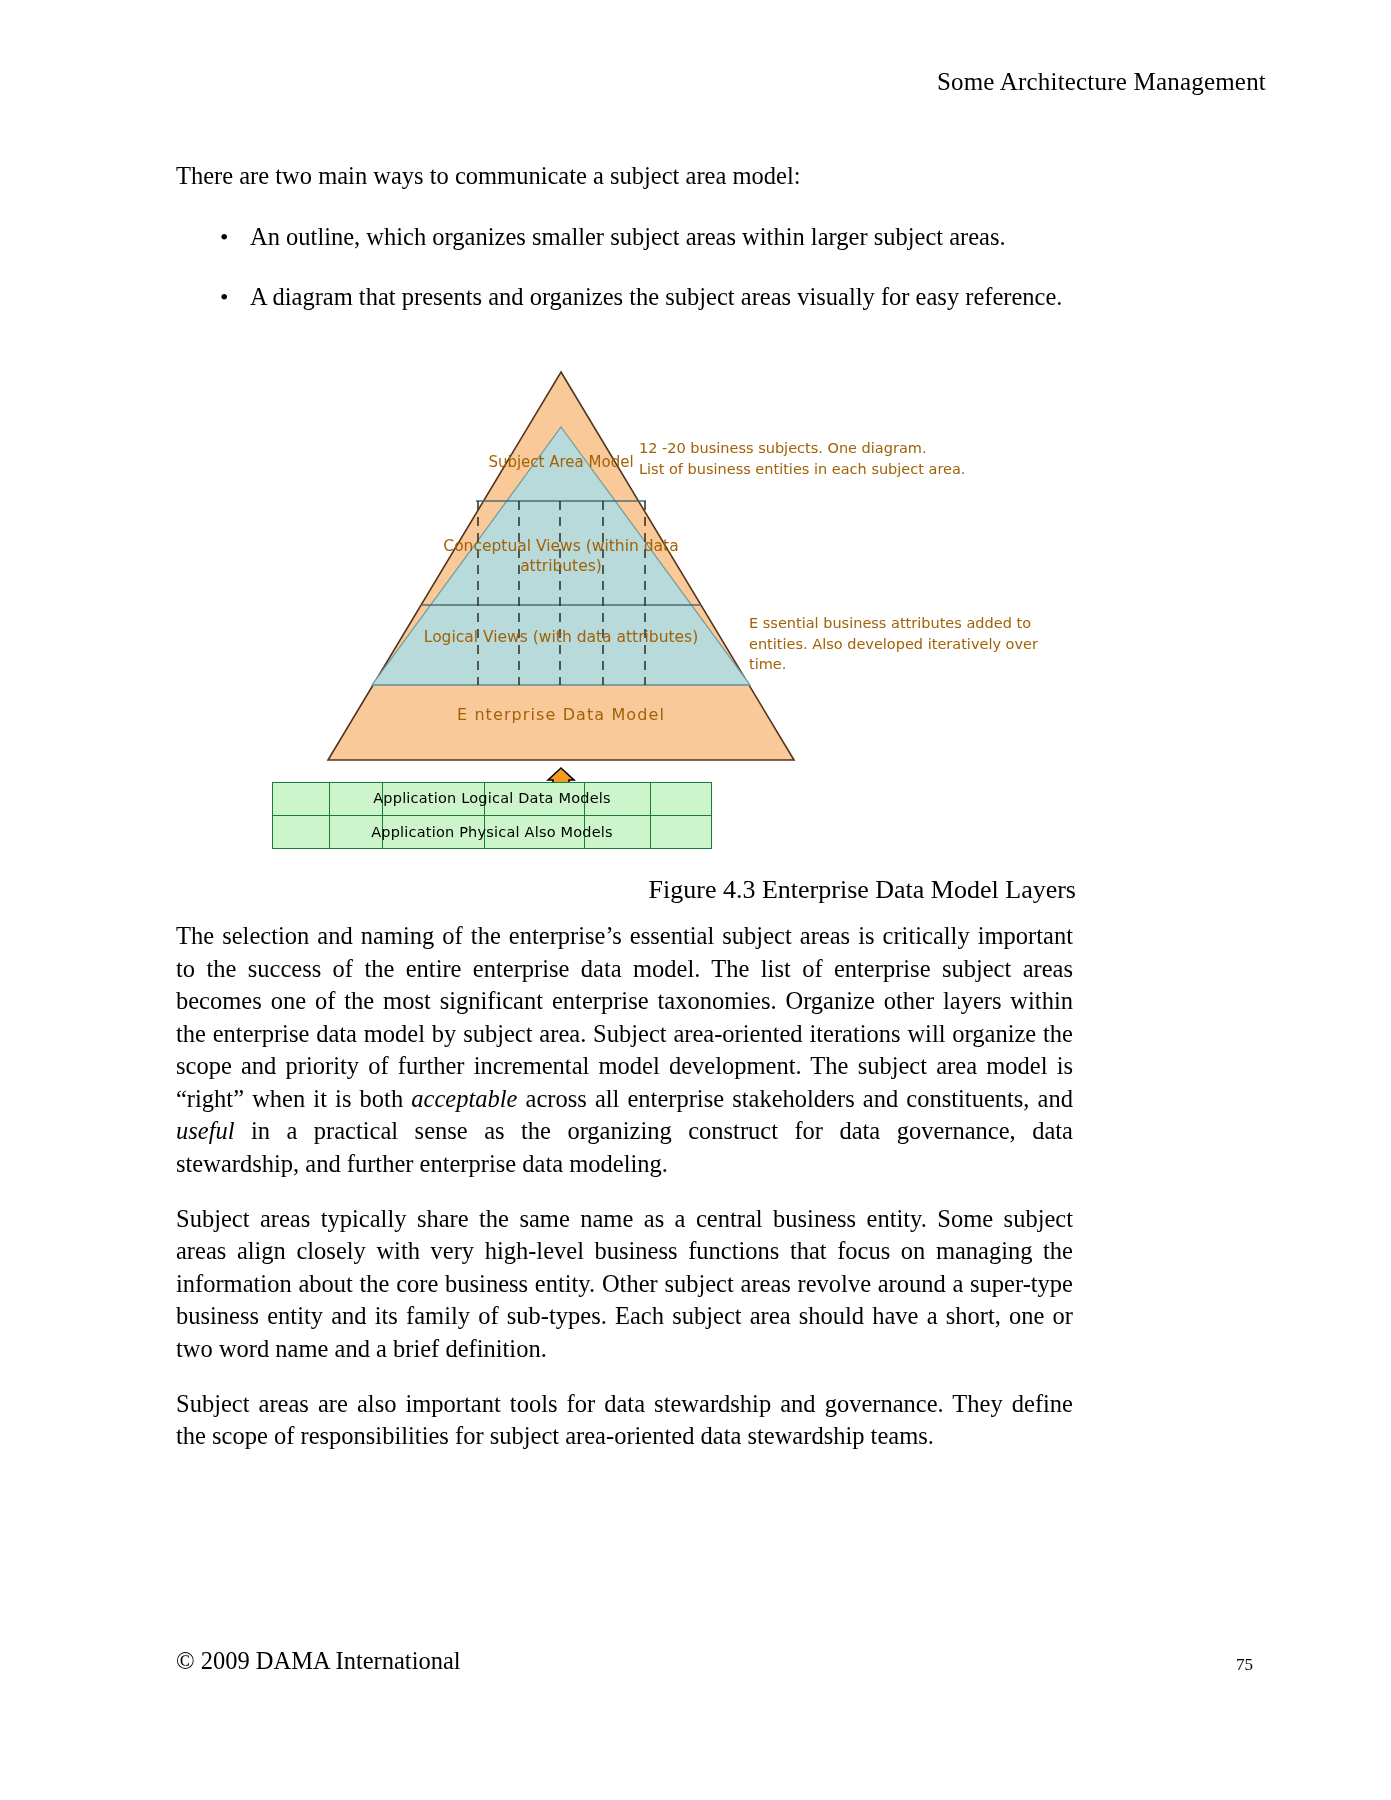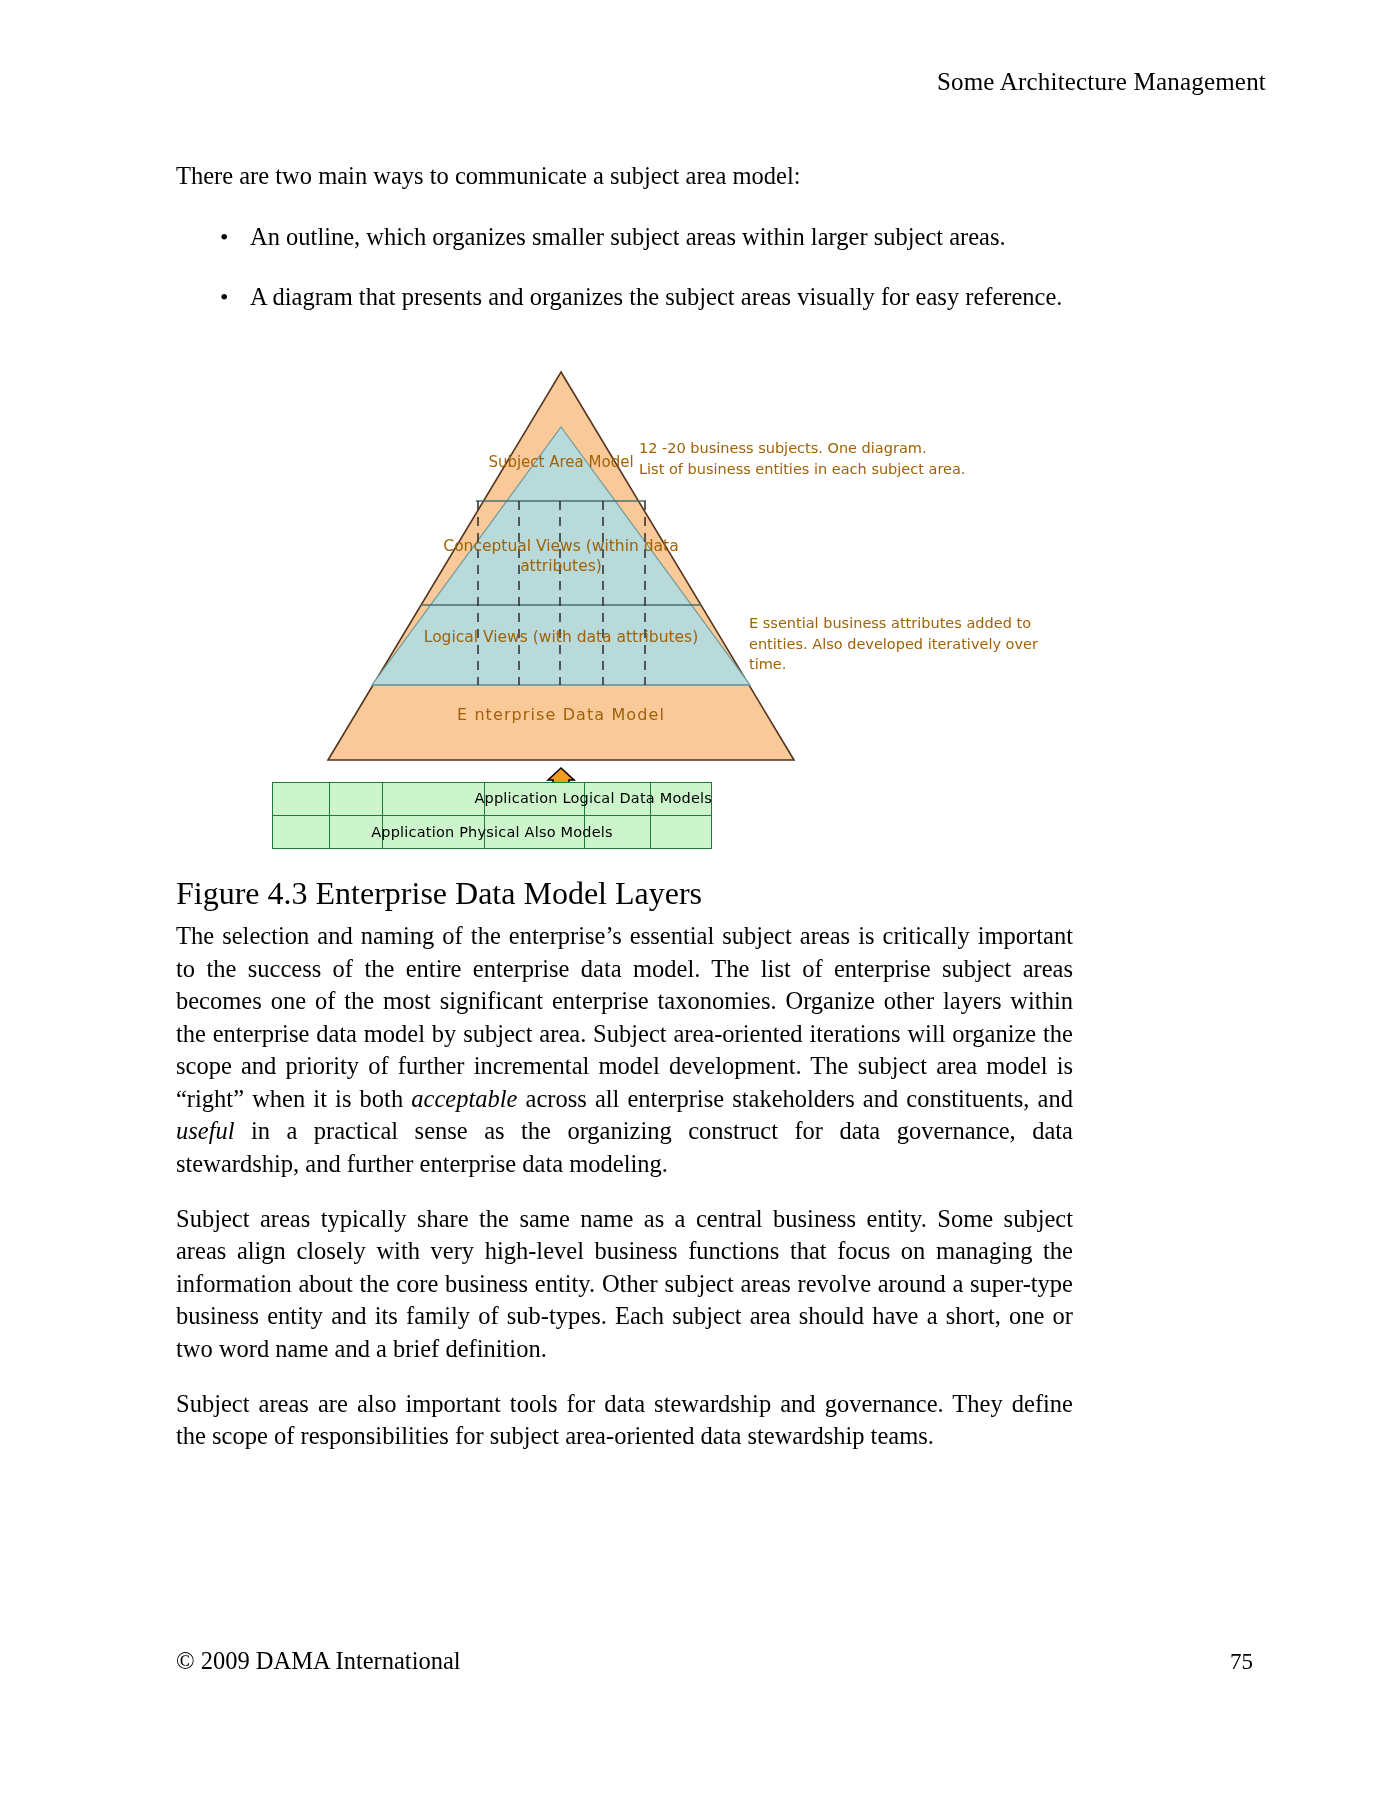--- a/index.html
+++ b/index.html
@@ -62,22 +62,22 @@
     position:absolute;
     left:176px; top:360px;
     width:1040px; height:540px;
   }
   .fig-svg { position:absolute; left:0; top:0; }
 
   .fig-caption {
     position:absolute;
     left:176px; top:875px;
     width:900px;
-    text-align:left;
-    font-size:32px;
+    text-align:right;
+    font-size:26px;
   }
 
   
   .anno {
     position:absolute;
     font-family:"DejaVu Sans", sans-serif;
     font-size:14.5px;
     line-height:1.42;
     color:#a16207;
     white-space:pre-line;
@@ -127,33 +127,33 @@
 
   .glabel {
     position:absolute;
     left:96px; width:440px;
     text-align:center;
     font-family:"DejaVu Sans", sans-serif;
     font-size:14.5px;
     letter-spacing:0.2px;
     pointer-events:none;
   }
-  .glabel-1 { top:430px;text-align:right; }
+  .glabel-1 { top:430px; }
   .glabel-2 { top:464px; }
 
   
   .footer-left {
     position:absolute;
     left:176px; bottom:125px;
     font-size:24.5px;
   }
   .footer-right {
     position:absolute;
     right:138px; bottom:125px;
-    font-size:23px;
+    font-size:17px;
   }
 </style>
 </head>
 <body>
 
 <div class="page">
 
   <div class="run-head">Some Architecture Management</div>
 
   <div class="col">

